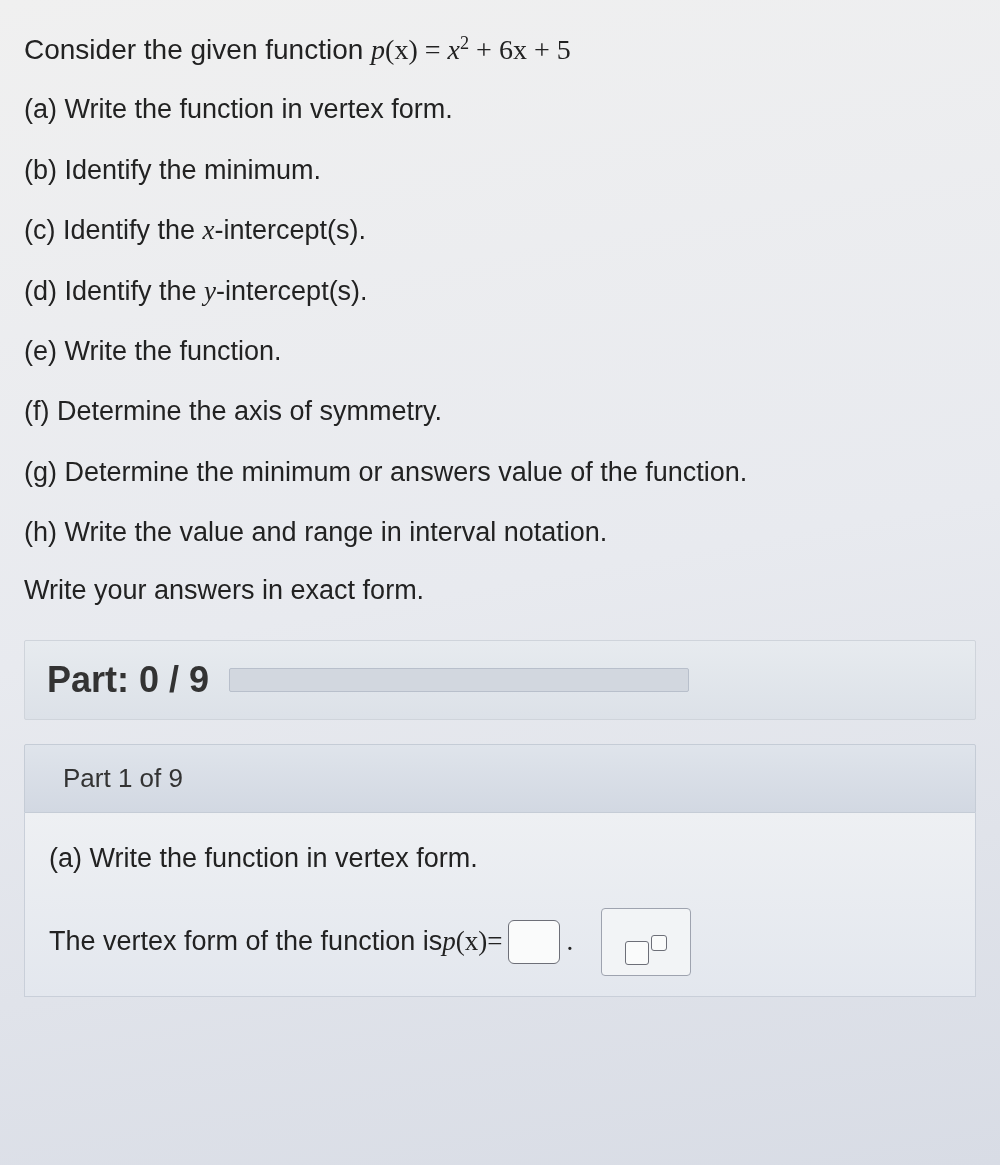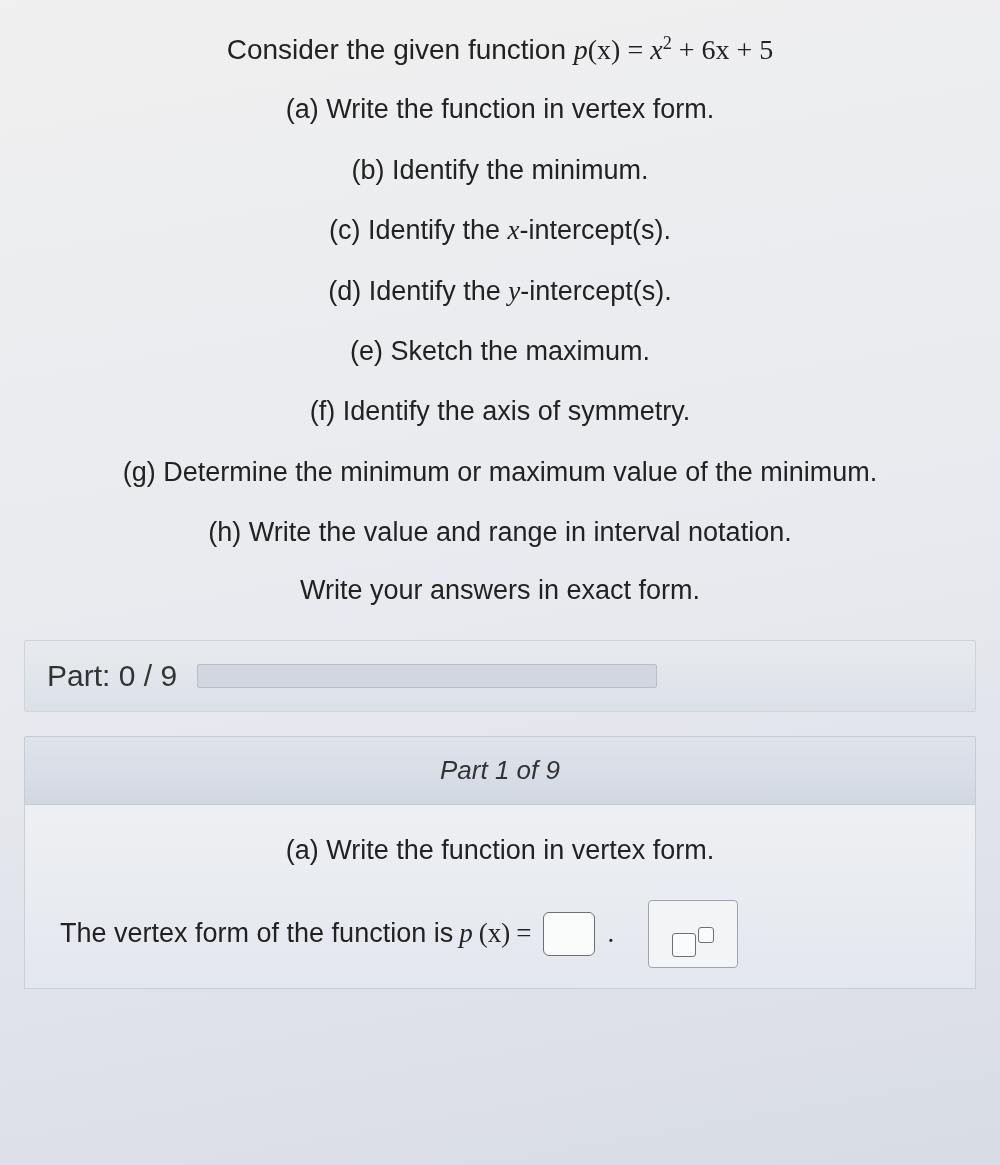--- a/index.html
+++ b/index.html
@@ -1,15 +1,15 @@
 <!DOCTYPE html>
 <html><head>
 <meta charset="utf-8">
 <style>
-  * { box-sizing: border-box; margin: 0; padding: 0; text-align: center; }
+  * { box-sizing: border-box; margin: 0; padding: 0; }
   body {
     width: 1000px;
     height: 1165px;
     background: linear-gradient(170deg, #f0f0f0 0%, #e8eaef 50%, #d8dce5 100%);
     font-family: "Segoe UI", Tahoma, Verdana, sans-serif;
     color: #222;
     padding: 30px 24px 0 24px;
     overflow: hidden;
   }
   .intro {
@@ -36,58 +36,55 @@
     background: linear-gradient(#e7ebef, #dce1e8);
     border: 1px solid #cfd4db;
     border-radius: 2px;
     padding: 18px 22px;
     display: flex;
     align-items: center;
     gap: 20px;
     margin-bottom: 24px;
   }
   .part-bar-label {
-    font-size: 30px;
-    font-weight: 400;
+    font-size: 36px;
+    font-weight: 700;
     color: #333;
     white-space: nowrap;
   }
   .progress-track {
     flex: 0 0 460px;
     height: 24px;
     background: #d2d7df;
     border: 1px solid #b8bfcb;
     border-radius: 2px;
   }
   .sub-header {
     background: linear-gradient(#dfe4eb, #d2d8e2);
     border: 1px solid #c5ccd6;
     border-radius: 2px 2px 0 0;
-    padding: 18px 18px;
+    padding: 18px 38px;
     font-size: 26px;
     color: #333;
-    font-style: italic;
   }
   .panel {
     background: linear-gradient(#eef0f3, #e3e7ee);
     border: 1px solid #c9cfd9;
     border-top: none;
     padding: 30px 24px 20px 24px;
   }
   .panel .q2 {
     font-size: 27px;
     margin-bottom: 34px;
   }
   .ans-row {
     font-size: 27px;
     display: flex;
     align-items: center;
     flex-wrap: wrap;
-    gap: 6px;
-    margin-left: 11px;
   }
   .ans-row .math-ital { font-family:"Times New Roman", serif; font-style: italic; }
   .ans-row .math { font-family:"Times New Roman", serif; }
   .blank-box {
     display: inline-block;
     width: 52px;
     height: 44px;
     border: 1px solid #6d6f78;
     border-radius: 6px;
     background: #fafbfb;
@@ -131,23 +128,23 @@
 </div>
 
 <div class="q">(a) Write the function in vertex form.</div>
 <div class="q">(b) Identify the minimum.</div>
 <div class="q">
   <span>(c) Identify the </span><span class="it">x</span><span>-intercept(s).</span>
 </div>
 <div class="q">
   <span>(d) Identify the </span><span class="it">y</span><span>-intercept(s).</span>
 </div>
-<div class="q">(e) Sketch the maximum.</div>
-<div class="q">(f) Identify the axis of symmetry.</div>
-<div class="q">(g) Determine the minimum or maximum value of the minimum.</div>
+<div class="q">(e) Write the function.</div>
+<div class="q">(f) Determine the axis of symmetry.</div>
+<div class="q">(g) Determine the minimum or answers value of the function.</div>
 <div class="q">(h) Write the value and range in interval notation.</div>
 
 <div class="instr">Write your answers in exact form.</div>
 
 <div class="part-bar">
   <span class="part-bar-label">Part: 0 / 9</span>
   <div class="progress-track"></div>
 </div>
 
 <div class="sub-header">Part 1 of 9</div>

